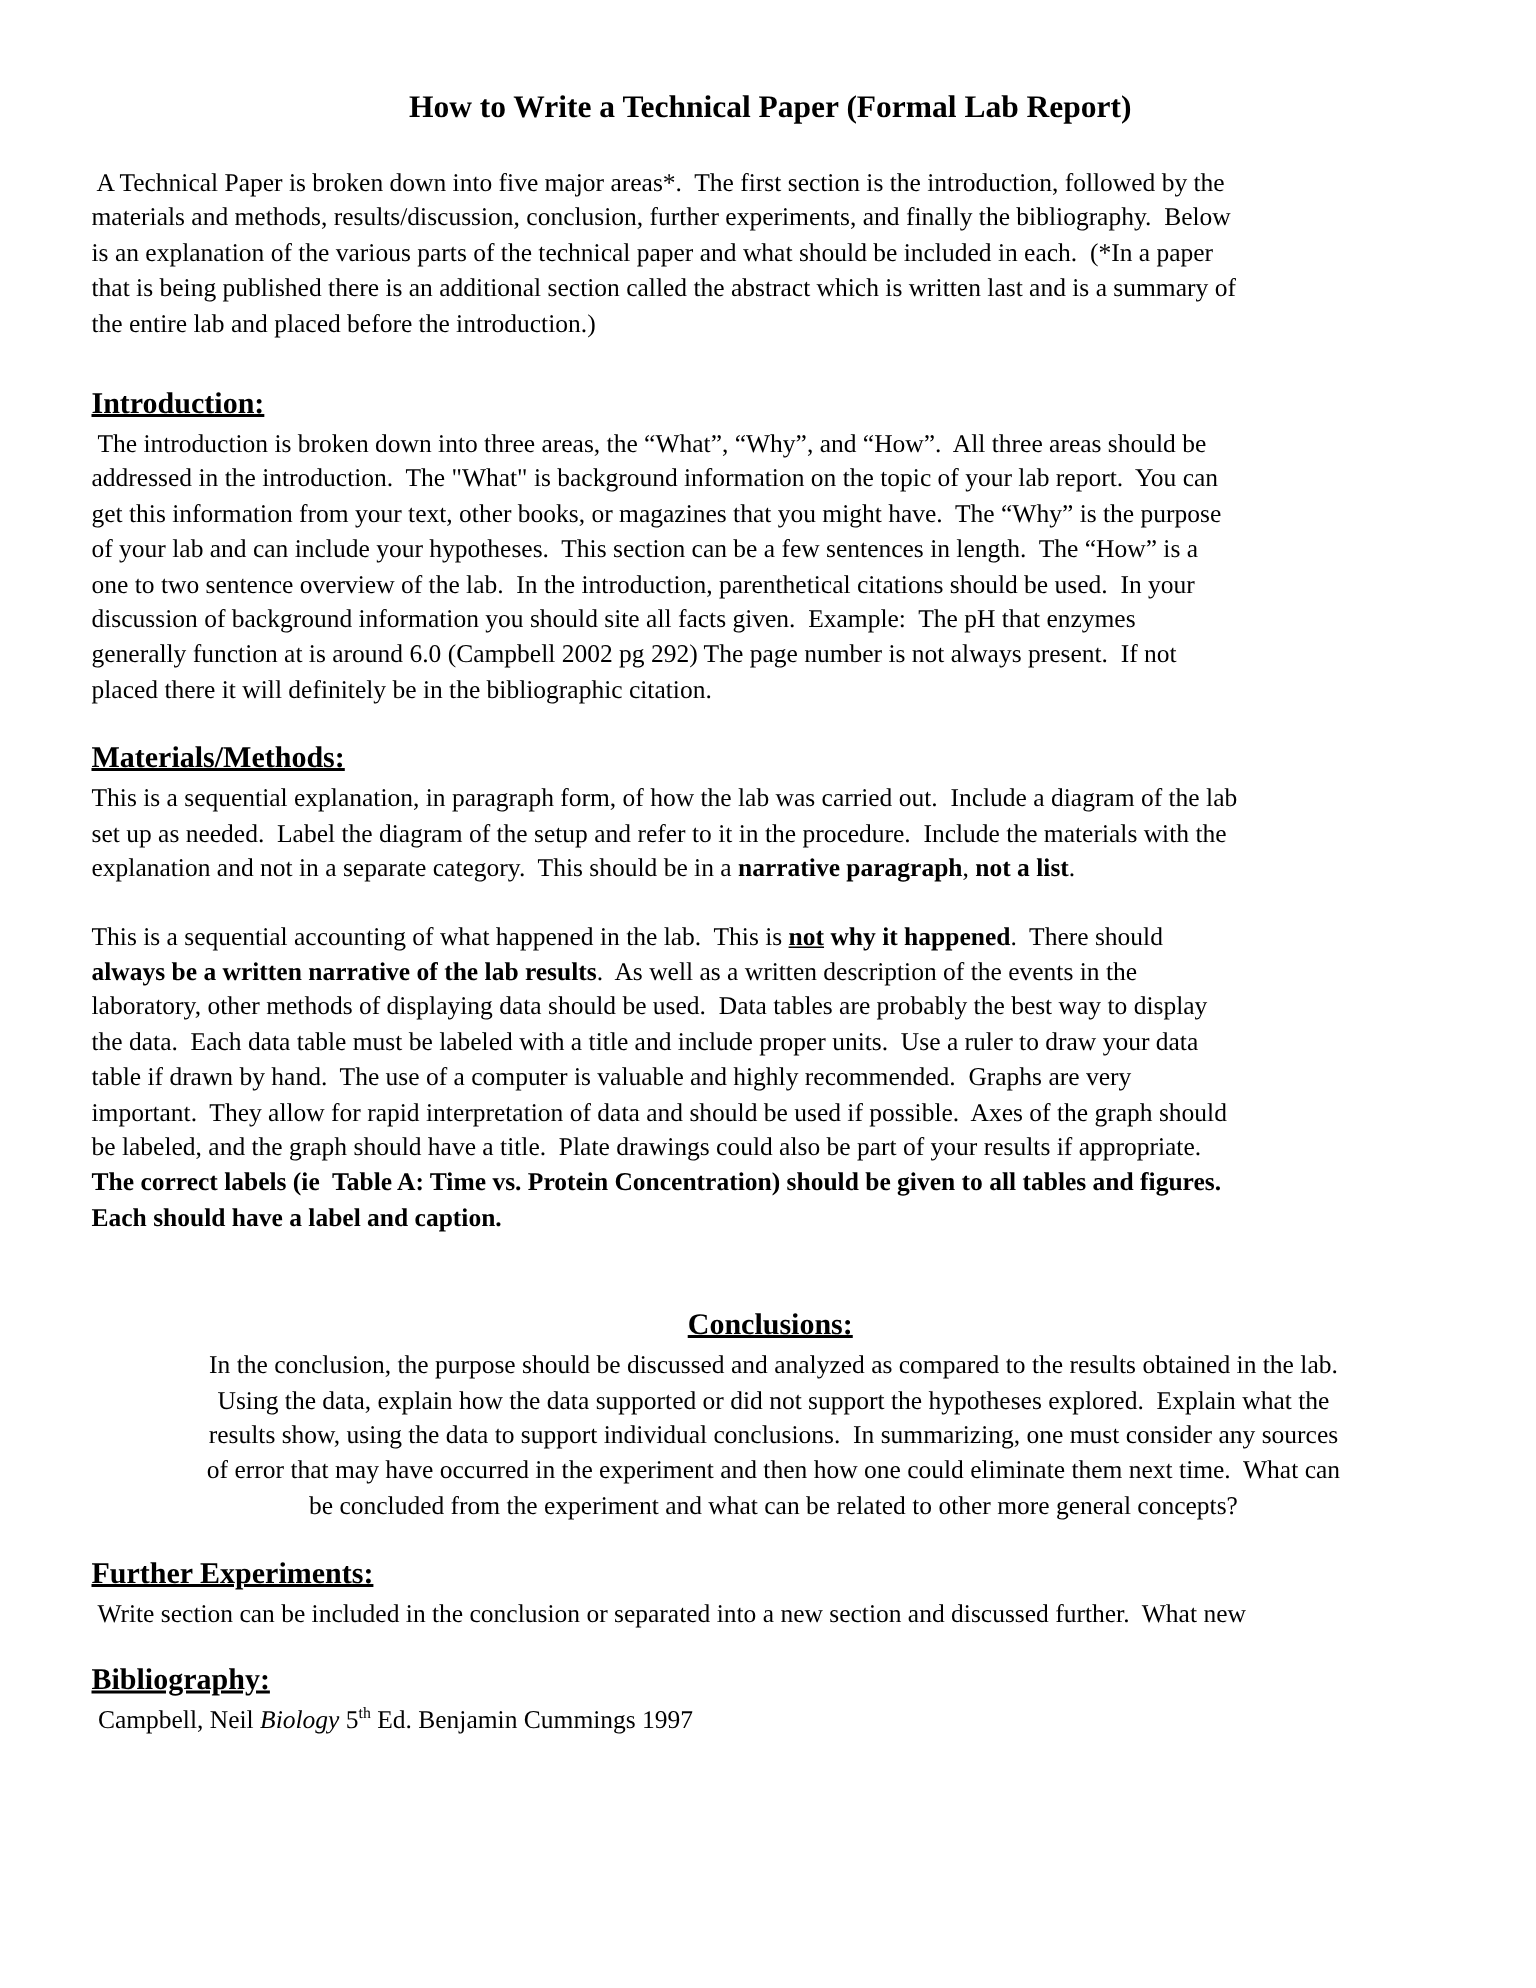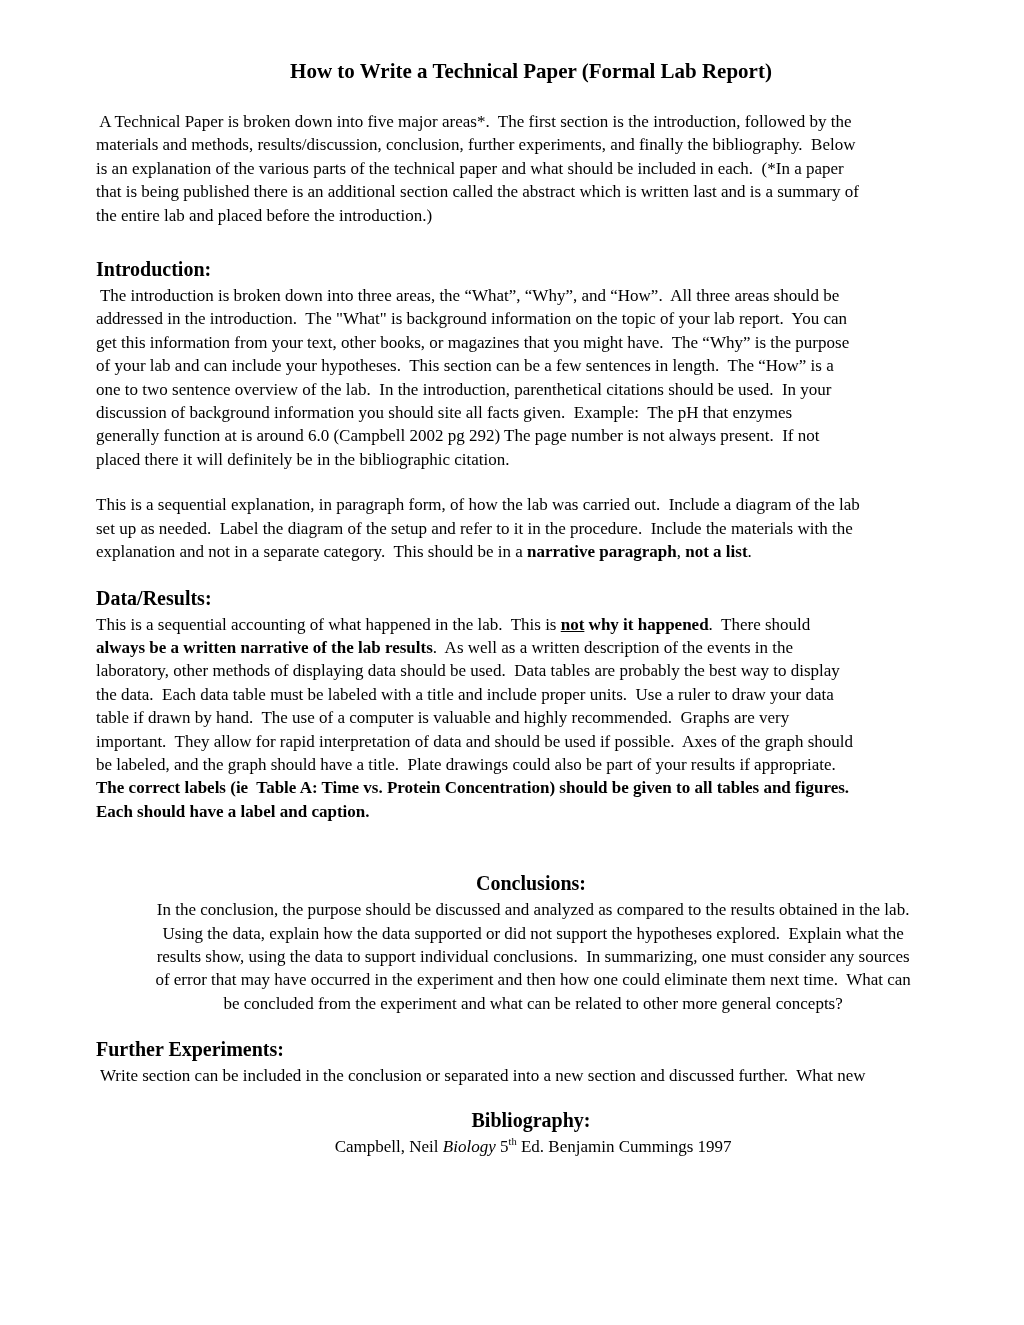--- a/index.html
+++ b/index.html
@@ -8,44 +8,45 @@
     background: #ffffff;
   }
   .page {
     position: relative;
     width: 1024px;
     height: 1325px;
     background: #ffffff;
     color: #000000;
     font-family: "Liberation Serif", "DejaVu Serif", serif;
     box-sizing: border-box;
-    padding: 58px 58px 0 96px;
+    padding: 58px 58px 0 61px;
     overflow: hidden;
   }
   h1.doc-title {
     font-size: 21px;
     font-weight: bold;
     text-align: center;
     margin: 0 0 26px 0;
     line-height: 26px;
   }
   .para {
     font-size: 17px;
     line-height: 23.4px;
     margin: 0;
     white-space: pre;
   }
   .line { display: block; }
   .section { margin-top: 22px; }
   .section-introduction { margin-top: 30px; }
   .section-conclusions { margin-top: 48px; text-align: center; }
-  .section-bibliography { margin-top: 20px; text-align: center; }
+  .section-bibliography { margin-top: 20px; }
   h2.sec-heading {
     font-size: 20px;
     font-weight: bold;
+    text-decoration: underline;
     margin: 0 0 3px 0;
     line-height: 24px;
   }
   .b { font-weight: bold; }
   .u { text-decoration: underline; }
   .i { font-style: italic; margin-top: 20px; }
   sup {
     font-size: 62%;
     line-height: 0;
     vertical-align: super;
@@ -59,25 +60,25 @@
   <h1 class="doc-title">How to Write a Technical Paper (Formal Lab Report)</h1>
 
   <p class="para"><span class="line"><span> A Technical Paper is broken down into five major areas*.  The first section is the introduction, followed by the</span></span><span class="line"><span>materials and methods, results/discussion, conclusion, further experiments, and finally the bibliography.  Below</span></span><span class="line"><span>is an explanation of the various parts of the technical paper and what should be included in each.  (*In a paper</span></span><span class="line"><span>that is being published there is an additional section called the abstract which is written last and is a summary of</span></span><span class="line"><span>the entire lab and placed before the introduction.)</span></span></p>
 
   <div class="section section-introduction">
     <h2 class="sec-heading">Introduction:</h2>
     <p class="para"><span class="line"><span> The introduction is broken down into three areas, the “What”, “Why”, and “How”.  All three areas should be</span></span><span class="line"><span>addressed in the introduction.  The "What" is background information on the topic of your lab report.  You can</span></span><span class="line"><span>get this information from your text, other books, or magazines that you might have.  The “Why” is the purpose</span></span><span class="line"><span>of your lab and can include your hypotheses.  This section can be a few sentences in length.  The “How” is a</span></span><span class="line"><span>one to two sentence overview of the lab.  In the introduction, parenthetical citations should be used.  In your</span></span><span class="line"><span>discussion of background information you should site all facts given.  Example:  The pH that enzymes</span></span><span class="line"><span>generally function at is around 6.0 (Campbell 2002 pg 292) The page number is not always present.  If not</span></span><span class="line"><span>placed there it will definitely be in the bibliographic citation.</span></span></p>
   </div>
 
   <div class="section section-materials-methods">
+    <h2 class="sec-heading">Materials/Methods:</h2>
     <p class="para"><span class="line"><span>This is a sequential explanation, in paragraph form, of how the lab was carried out.  Include a diagram of the lab</span></span><span class="line"><span>set up as needed.  Label the diagram of the setup and refer to it in the procedure.  Include the materials with the</span></span><span class="line"><span>explanation and not in a separate category.  This should be in a </span><span class="b">narrative paragraph</span><span>, </span><span class="b">not a list</span><span>.</span></span></p>
   </div>
 
   <div class="section section-data-results">
-    <h2 class="sec-heading">Data/Results:</h2>
     <p class="para"><span class="line"><span>This is a sequential accounting of what happened in the lab.  This is </span><span class="b u">not</span><span class="b"> </span><span class="b">why it happened</span><span>.  There should</span></span><span class="line"><span class="b">always be a written narrative of the lab results</span><span>.  As well as a written description of the events in the</span></span><span class="line"><span>laboratory, other methods of displaying data should be used.  Data tables are probably the best way to display</span></span><span class="line"><span>the data.  Each data table must be labeled with a title and include proper units.  Use a ruler to draw your data</span></span><span class="line"><span>table if drawn by hand.  The use of a computer is valuable and highly recommended.  Graphs are very</span></span><span class="line"><span>important.  They allow for rapid interpretation of data and should be used if possible.  Axes of the graph should</span></span><span class="line"><span>be labeled, and the graph should have a title.  Plate drawings could also be part of your results if appropriate.</span></span><span class="line"><span class="b">The correct labels (ie  Table A: Time vs. Protein Concentration) should be given to all tables and figures.</span></span><span class="line"><span class="b">Each should have a label and caption.</span></span></p>
   </div>
 
   <div class="section section-conclusions">
     <h2 class="sec-heading">Conclusions:</h2>
     <p class="para"><span class="line"><span> In the conclusion, the purpose should be discussed and analyzed as compared to the results obtained in the lab.</span></span><span class="line"><span> Using the data, explain how the data supported or did not support the hypotheses explored.  Explain what the</span></span><span class="line"><span> results show, using the data to support individual conclusions.  In summarizing, one must consider any sources</span></span><span class="line"><span> of error that may have occurred in the experiment and then how one could eliminate them next time.  What can</span></span><span class="line"><span> be concluded from the experiment and what can be related to other more general concepts?</span></span></p>
   </div>
 
   <div class="section section-further-experiments">
     <h2 class="sec-heading">Further Experiments:</h2>

